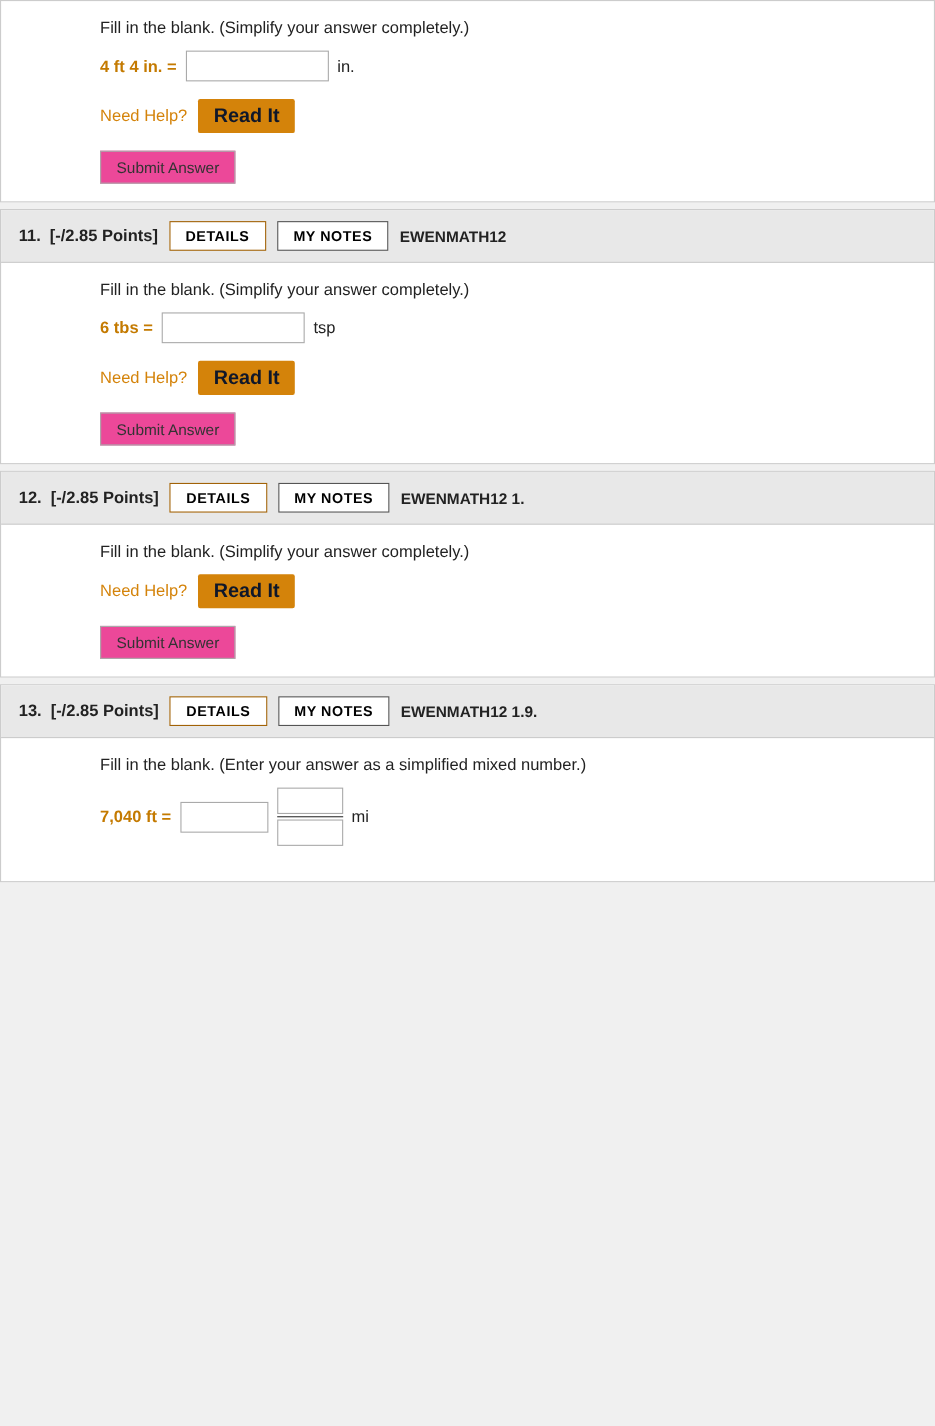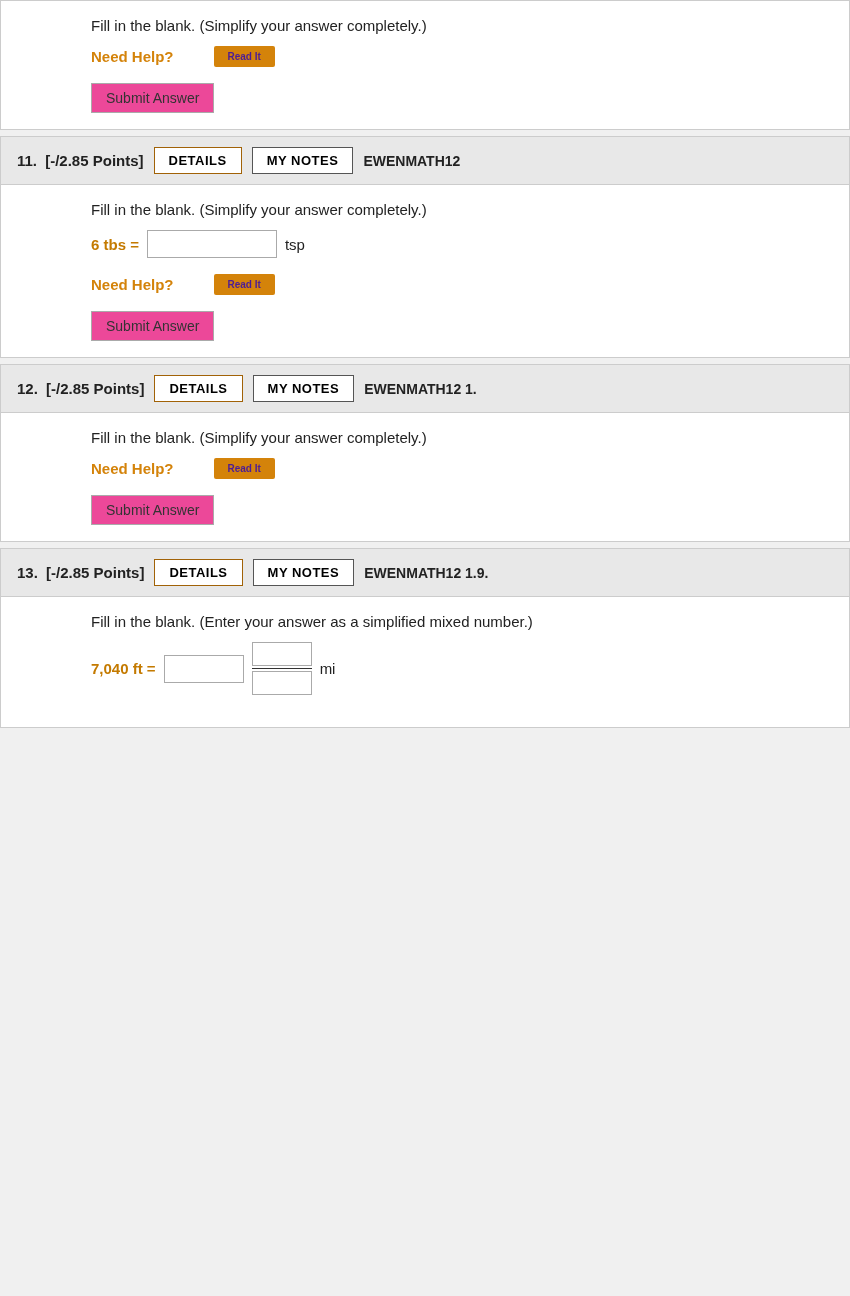--- a/index.html
+++ b/index.html
@@ -111,34 +111,33 @@
 
     .need-help-row {
       display: flex;
       align-items: center;
       gap: 10px;
       margin-bottom: 16px;
     }
 
     .need-help-text {
       color: #d4830a;
-      font-weight: bold;
+      font-weight: normal;
       font-size: 15px;
     }
 
     .btn-read-it {
       background: #d4830a;
-      color: #4c1d95;
+      color: #0f172a;
       border: none;
       padding: 5px 14px;
-      font-size: 10px;
+      font-size: 18px;
       font-weight: bold;
       cursor: pointer;
       border-radius: 2px;
-      margin-left: 30px;
     }
 
     .btn-submit-answer {
       background: #ec4899;
       border: 1px solid #aaa;
       padding: 6px 14px;
       font-size: 14px;
       cursor: pointer;
       color: #333;
     }
@@ -165,20 +164,25 @@
       background: #333;
     }
   </style>
 </head>
 <body>
 
 <div class="page-container">
 
   <div class="question-tail">
     <p class="instruction-text">Fill in the blank. (Simplify your answer completely.)</p>
+    <div class="equation-row">
+      <span class="equation-prefix">4 ft 4 in. =</span>
+      <input class="answer-input" type="text" style="">
+      <span class="unit-label">in.</span>
+    </div>
     <div class="need-help-row">
       <span class="need-help-text">Need Help?</span>
       <button class="btn-read-it">Read It</button>
     </div>
     <button class="btn-submit-answer">Submit Answer</button>
   </div>
 
   <div class="question-block">
     <div class="question-header">
       <span class="question-number">

